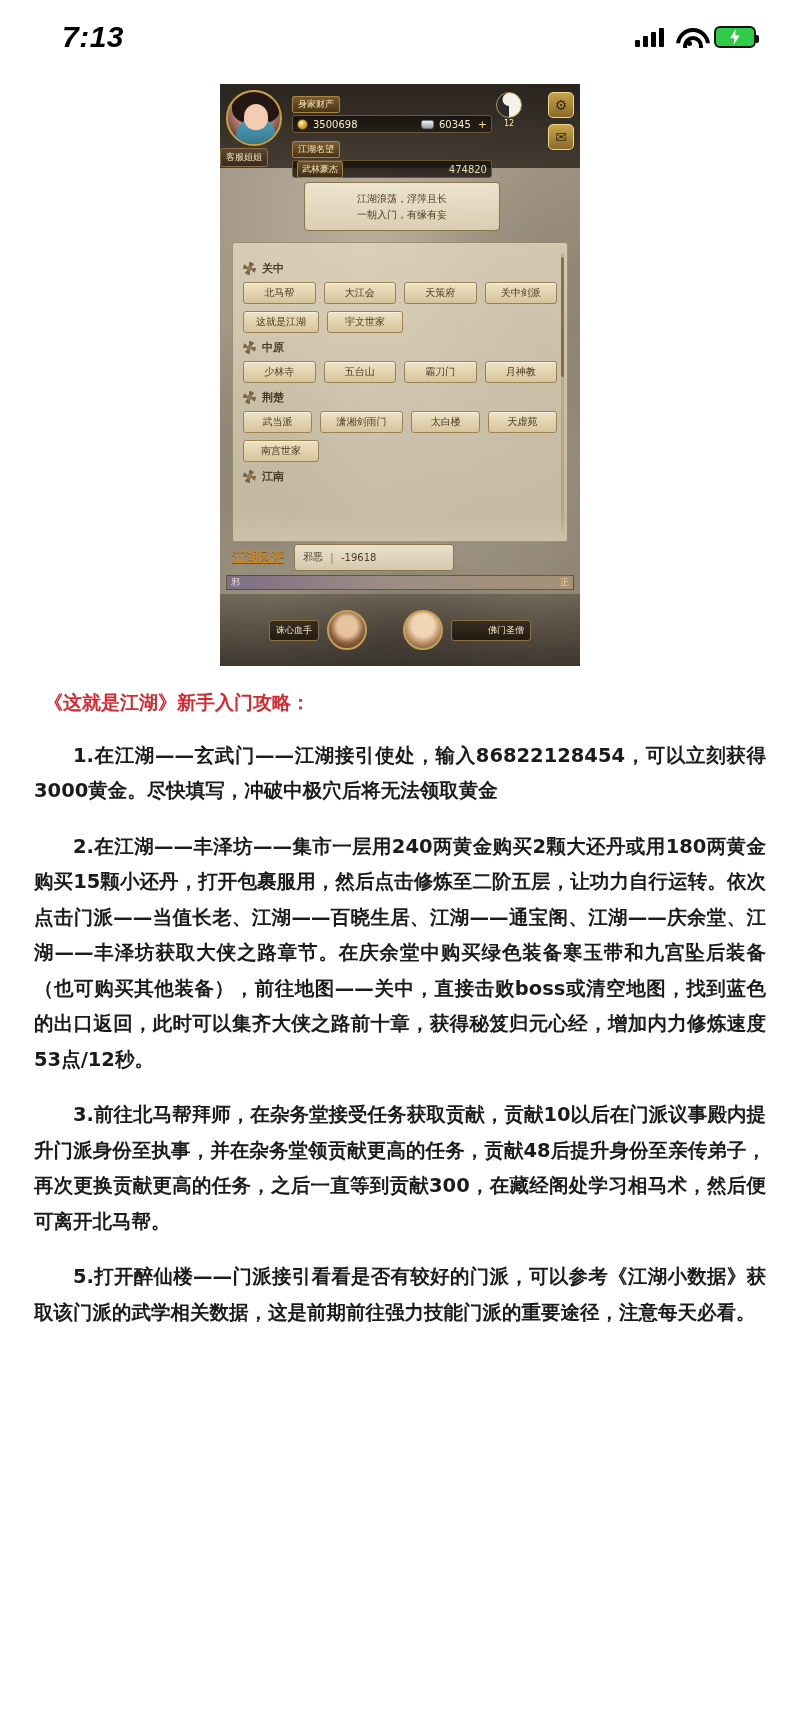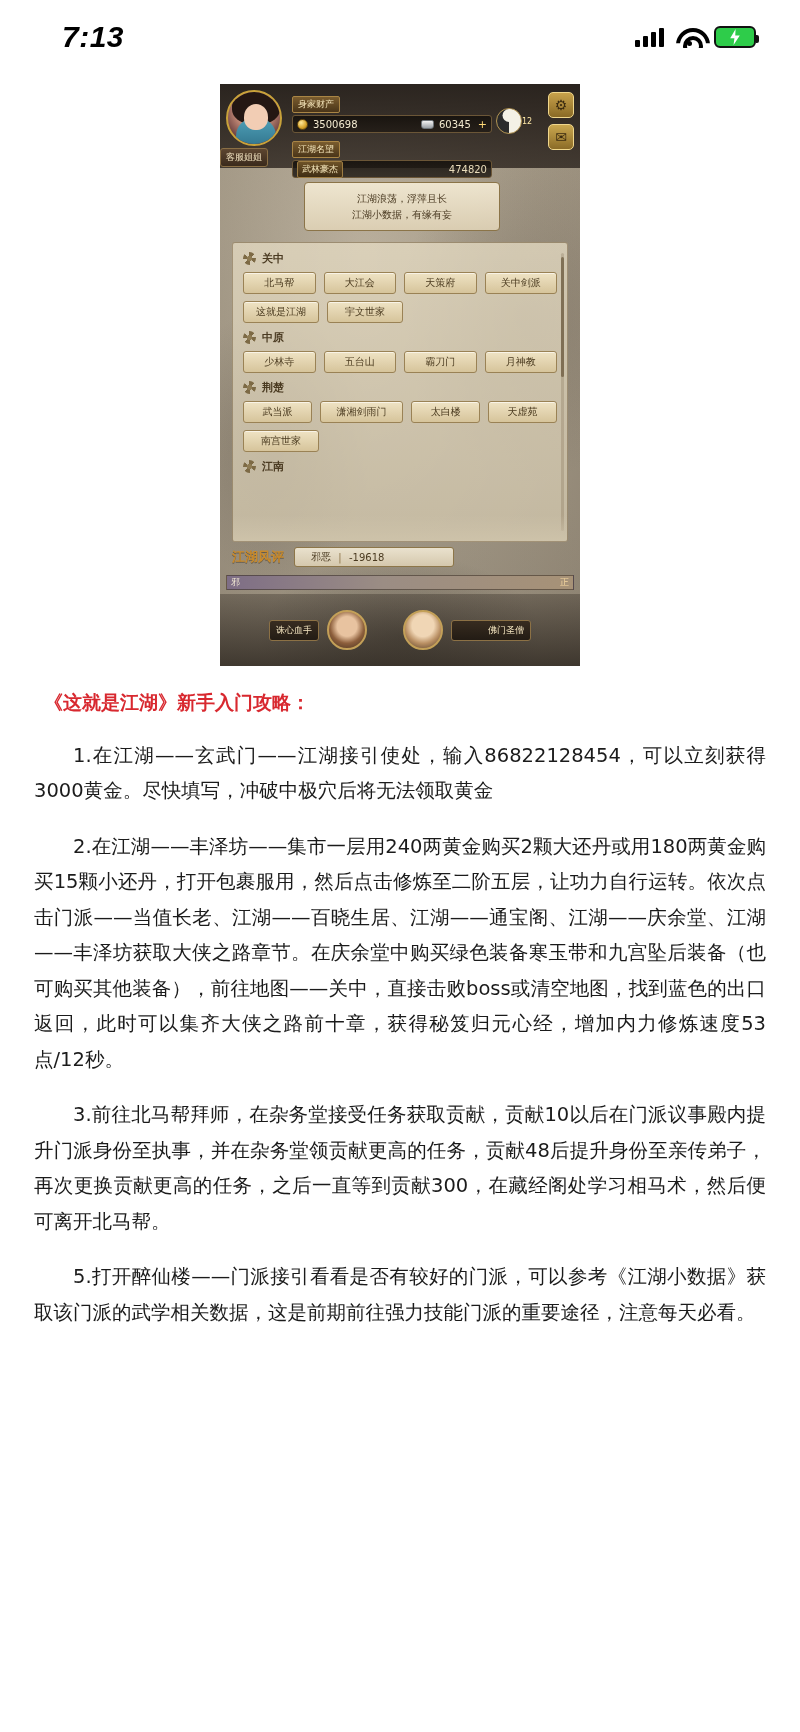--- a/index.html
+++ b/index.html
@@ -193,21 +193,21 @@
   }
   .rank-tag {
     font-size: 9px; color: #f5e6bb;
     background: linear-gradient(180deg, #6d5227, #3f2d14);
     border: 1px solid #9d7c42;
     border-radius: 2px;
     padding: 1px 4px;
     text-align: right;
   }
   .hud-right { width: 78px; display: flex; gap: 4px; padding-top: 2px; }
-  .taiji-col { display: flex; flex-direction: row; align-items: center; text-align: center; }
+  .taiji-col { display: flex; flex-direction: column; align-items: center; text-align: center; }
   .taiji {
     width: 26px; height: 26px; border-radius: 50%;
     background: conic-gradient(#f4f1e6 0 50%, #2b2b2b 50% 100%);
     border: 1px solid #b39553;
     position: relative;
   }
   .taiji::before {
     content:""; position:absolute; left:50%; top:0; width:13px; height:13px;
     transform: translateX(-50%); border-radius:50%;
     background:#f4f1e6;
@@ -236,21 +236,21 @@
     color: #4a3a22;
     line-height: 1.55;
   }
 
   
   .panel {
     position: absolute; top: 158px; left: 12px; right: 12px; bottom: 124px;
     background: linear-gradient(180deg, rgba(226,216,192,0.80), rgba(206,195,170,0.80));
     border: 1px solid rgba(120,100,70,0.55);
     border-radius: 3px;
-    padding: 4px 10px 0 10px;
+    padding: 14px 10px 0 10px;
     overflow: hidden;
   }
   .region {
     display: flex; align-items: center; gap: 6px;
     margin: 4px 0 6px 0;
   }
   .region-ico {
     width: 13px; height: 13px;
     background: radial-gradient(circle at 50% 50%, #8e7b53 0 30%, transparent 31%),
                 conic-gradient(#7d6a45 0 12.5%, transparent 0 25%, #7d6a45 0 37.5%, transparent 0 50%, #7d6a45 0 62.5%, transparent 0 75%, #7d6a45 0 87.5%, transparent 0);
@@ -284,29 +284,30 @@
   
   .rep {
     position: absolute; left: 12px; right: 12px; bottom: 96px;
     height: 26px;
     display: flex; align-items: center; gap: 10px;
   }
   .rep-title {
     font-size: 13px; font-weight: bold;
     color: #c98a2a;
     text-shadow: 0 1px 0 rgba(0,0,0,0.35);
+    text-decoration: underline;
   }
   .rep-pill {
-    flex: 1; height: 20px;
+    flex: 1; height: 27px;
     background: linear-gradient(180deg, rgba(242,234,214,0.9), rgba(219,206,178,0.9));
     border: 1px solid #8d7649;
     border-radius: 3px;
     display: flex; align-items: center;
     font-size: 10px; color: #4a3a20;
-    padding: 0 16px;
+    padding: 0 8px;
     max-width: 160px;
   }
   .rep-pill .sep { flex: 0 0 18px; text-align: center; color: #8d7649; }
 
   
   .align-bar {
     position: absolute; left: 6px; right: 6px; bottom: 76px;
     height: 15px;
     background: linear-gradient(90deg, #7e6e86 0%, #9b8d84 45%, #a79277 100%);
     border: 1px solid rgba(60,50,40,0.6);
@@ -360,20 +361,21 @@
     font-family: "DejaVu Sans", sans-serif;
   }
   .art-p {
     font-size: 19.5px;
     line-height: 1.82;
     color: #1b1b1b;
     text-align: justify;
     margin: 0 0 20px 0;
     text-indent: 2em;
     font-family: "DejaVu Sans", sans-serif;
+    font-weight: bold;
   }
 </style>
 </head>
 <body>
 
 <div class="statusbar">
   <div class="clock">7:13</div>
   <div class="status-right">
     <span class="bars">
         <i></i>
@@ -427,21 +429,21 @@
       </div>
       <div class="icon-col">
         <div class="gear">⚙</div>
         <div class="mail">✉</div>
       </div>
     </div>
   </div>
 
   <div class="quote">
     <div>江湖浪荡，浮萍且长</div>
-    <div>江湖小数据，有缘有妄</div>
+    <div>一朝入门，有缘有妄</div>
   </div>
 
   <div class="panel">
 
     <div class="region">
       <span class="region-ico"></span>
       <span class="region-name">关中</span>
     </div>
     <div class="sect-row">
       <div class="sect">北马帮</div>

